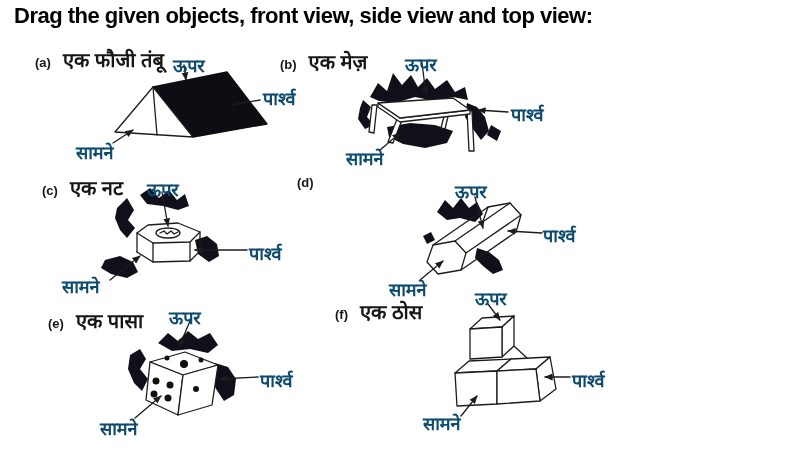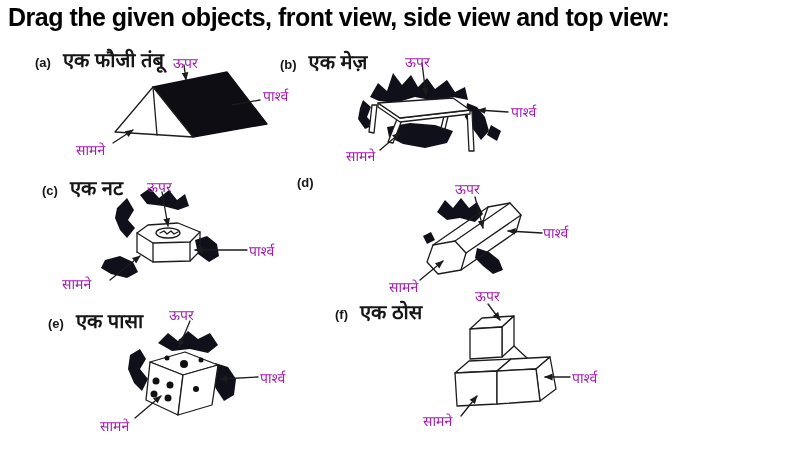--- a/index.html
+++ b/index.html
@@ -1,26 +1,26 @@
 <!DOCTYPE html>
 <html><head>
 <meta charset="utf-8">
 <style>
   html,body{margin:0;padding:0;background:#fff;}
   .page{position:relative;width:800px;height:464px;background:#fff;overflow:hidden;
         font-family:"Liberation Sans","DejaVu Sans",sans-serif;color:#111;}
-  .title{position:absolute;left:8px;top:3px;font-size:25px;font-weight:700;
+  .title{position:absolute;left:14px;top:3px;font-size:22px;font-weight:700;
          letter-spacing:-0.5px;color:#000;white-space:nowrap;}
   .fig{position:absolute;}
   .fig svg{position:absolute;left:0;top:0;display:block;}
   .hdr{position:absolute;display:flex;gap:12px;align-items:baseline;
        font-weight:600;color:#161616;white-space:nowrap;z-index:3;}
   .hdr .marker{font-size:13px;}
   .hdr .name{font-size:20px;}
-  .vlabel{position:absolute;font-size:14px;font-weight:400;color:#a21caf;
+  .vlabel{position:absolute;font-size:18px;font-weight:700;color:#0c4a6e;
           white-space:nowrap;z-index:3;}
   .ink{stroke:#1c1c1c;stroke-width:1.3;fill:none;stroke-linejoin:round;stroke-linecap:round;}
   .wface{fill:#ffffff;}
   .blk{fill:#0d0d13;stroke:#0d0d13;}
   .blob{fill:#10101a;stroke:none;}
   .dot{fill:#101010;stroke:none;}
 </style>
 </head>
 <body>
 

